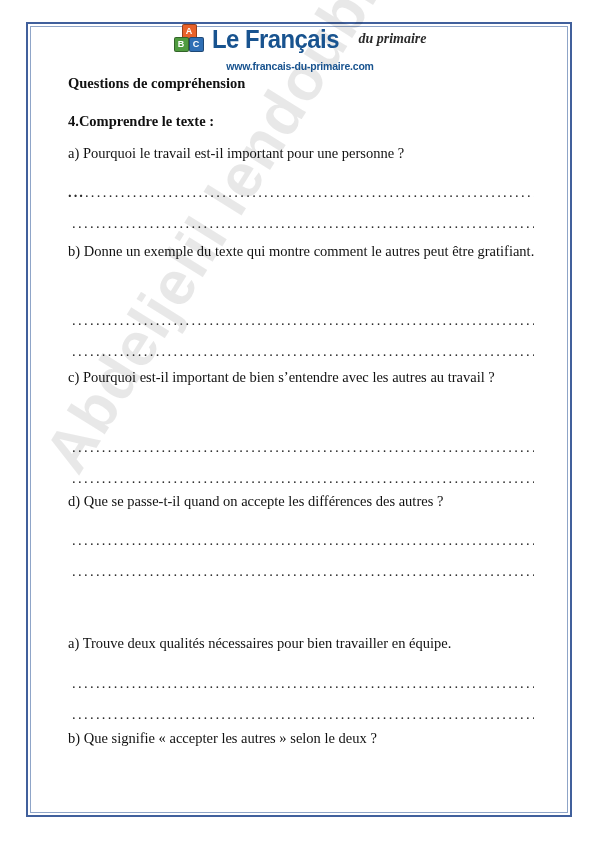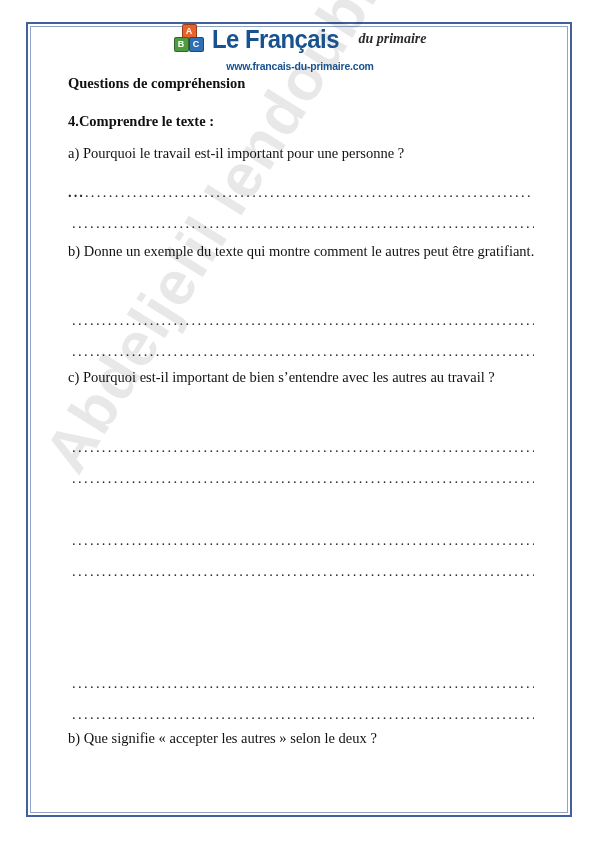--- a/index.html
+++ b/index.html
@@ -210,22 +210,24 @@
   <div class="dots" style="top:216px">....................................................................................................................................</div>
 
   <div class="blk qtext" style="top:240px">b) Donne un exemple du texte qui montre comment le autres peut être gratifiant.</div>
   <div class="dots" style="top:313px">....................................................................................................................................</div>
   <div class="dots" style="top:344px">....................................................................................................................................</div>
 
   <div class="blk qtext" style="top:366px">c) Pourquoi est-il important de bien s’entendre avec les autres au travail ?</div>
   <div class="dots" style="top:440px">....................................................................................................................................</div>
   <div class="dots" style="top:471px">....................................................................................................................................</div>
 
+  <div class="blk qtext" style="top:490px">d) Que se passe-t-il quand on accepte les différences des autres ?</div>
   <div class="dots" style="top:533px">....................................................................................................................................</div>
   <div class="dots" style="top:564px">....................................................................................................................................</div>
 
 
+  <div class="blk qtext" style="top:632px">a) Trouve deux qualités nécessaires pour bien travailler en équipe.</div>
   <div class="dots" style="top:676px">....................................................................................................................................</div>
   <div class="dots" style="top:707px">....................................................................................................................................</div>
 
   <div class="blk qtext" style="top:727px">b) Que signifie « accepter les autres » selon le deux ?</div>
 
 </div>
 
 </body></html>

